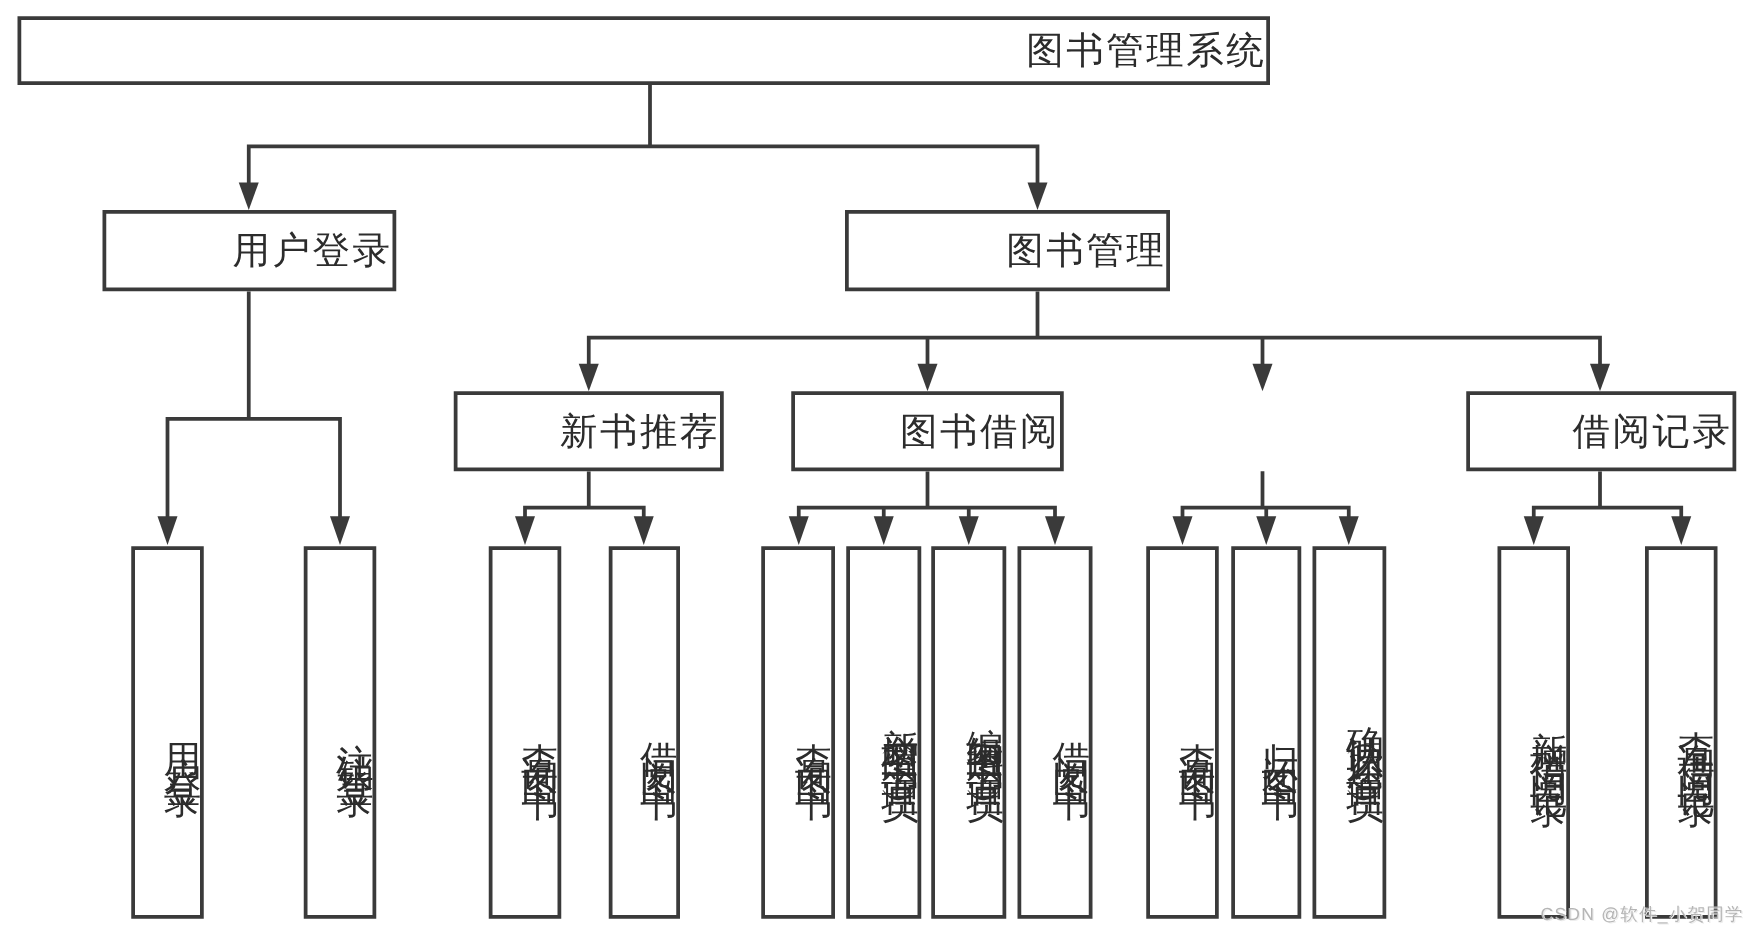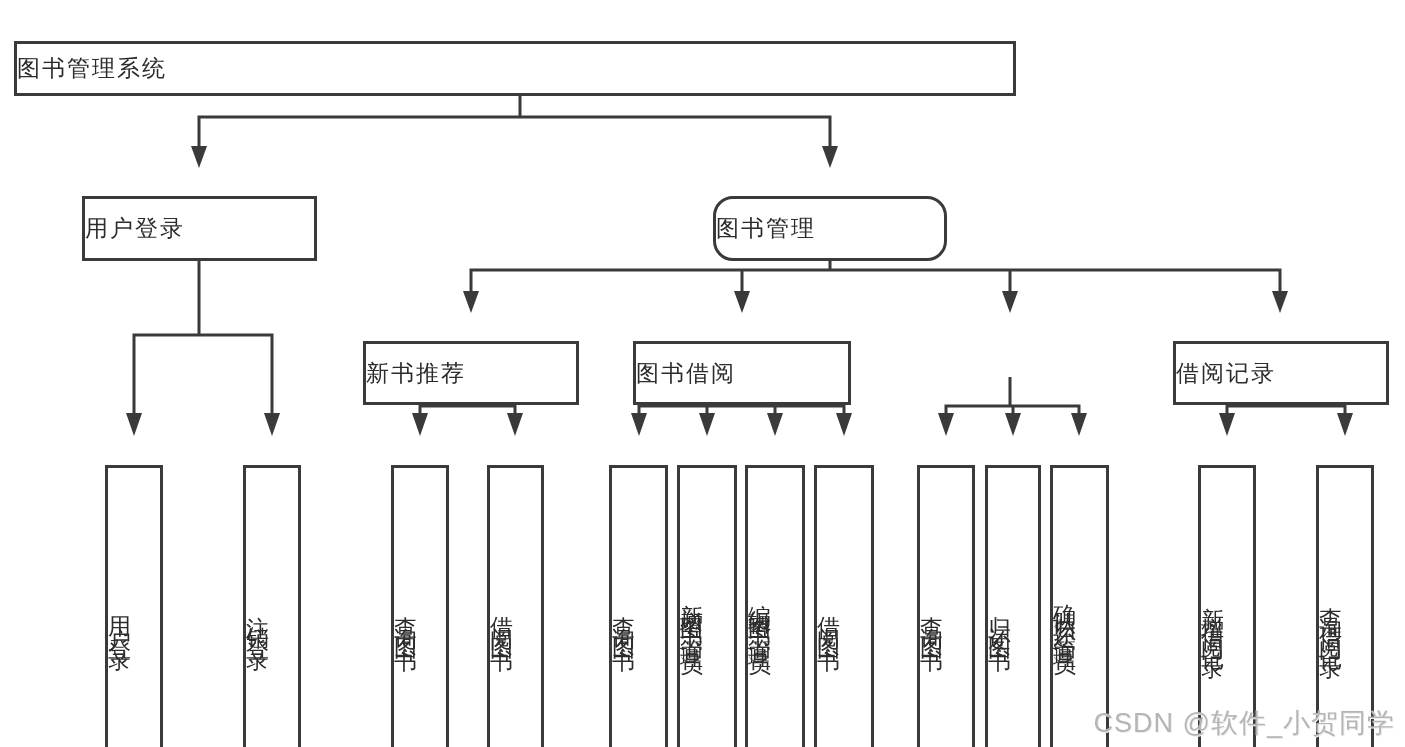--- a/index.html
+++ b/index.html
@@ -11,31 +11,31 @@
   html,body{margin:0;padding:0;background:var(--background);}
   .canvas{
     position:relative;width:1405px;height:747px;background:var(--background);
     font-family:"Liberation Sans","DejaVu Sans",sans-serif;overflow:hidden;
   }
   .connectors{position:absolute;left:0;top:0;z-index:0;}
   .connectors path{stroke:var(--line);stroke-width:3;fill:none;}
   .connectors polygon{fill:var(--line);stroke:none;}
   .node{
     position:absolute;box-sizing:border-box;background:var(--background);
-    border:3px solid var(--line);display:flex;align-items:center;justify-content:flex-start;
-    color:var(--text);font-size:23px;letter-spacing:2px;z-index:1;white-space:nowrap;margin-top:28px;
+    border:3px solid var(--line);display:flex;align-items:center;justify-content:flex-end;
+    color:var(--text);font-size:30px;letter-spacing:2px;z-index:1;white-space:nowrap;
   }
   .leaf{top:437px;height:298px;letter-spacing:0;}
   .leaf span{writing-mode:vertical-rl;text-orientation:mixed;line-height:1;}
   .sp-lg span{letter-spacing:11px;margin-bottom:-11px;}
   .sp-md span{letter-spacing:10px;margin-bottom:-10px;}
   .sp-sm span{letter-spacing:7px;margin-bottom:-7px;}
   .watermark{
     position:absolute;right:10px;bottom:6px;z-index:2;
-    color:var(--watermark);font-size:27px;letter-spacing:1px;white-space:nowrap;
+    color:var(--watermark);font-size:14px;letter-spacing:1px;white-space:nowrap;
     text-shadow:1px 1px 0 #ededed;
   }
 </style>
 </head>
 <body>
 
 <div class="canvas">
 
   <svg class="connectors" width="1405" height="747" viewBox="0 0 1405 747">
 
@@ -87,21 +87,21 @@
     </g>
   </svg>
 
   <div class="node" style="left:14px;top:13px;width:1002px;height:55px;">
     <span>图书管理系统</span>
   </div>
 
   <div class="node" style="left:82px;top:168px;width:235px;height:65px;">
     <span>用户登录</span>
   </div>
-  <div class="node" style="left:713px;top:168px;width:234px;height:65px;border-radius:20px;">
+  <div class="node" style="left:676px;top:168px;width:260px;height:65px;">
     <span>图书管理</span>
   </div>
 
   <div class="node" style="left:633px;top:313px;width:218px;height:64px;">
     <span>图书借阅</span>
   </div>
   <div class="node" style="left:363px;top:313px;width:216px;height:64px;">
     <span>新书推荐</span>
   </div>
   <div class="node" style="left:1173px;top:313px;width:216px;height:64px;font-family:Liberation Serif, serif;">

